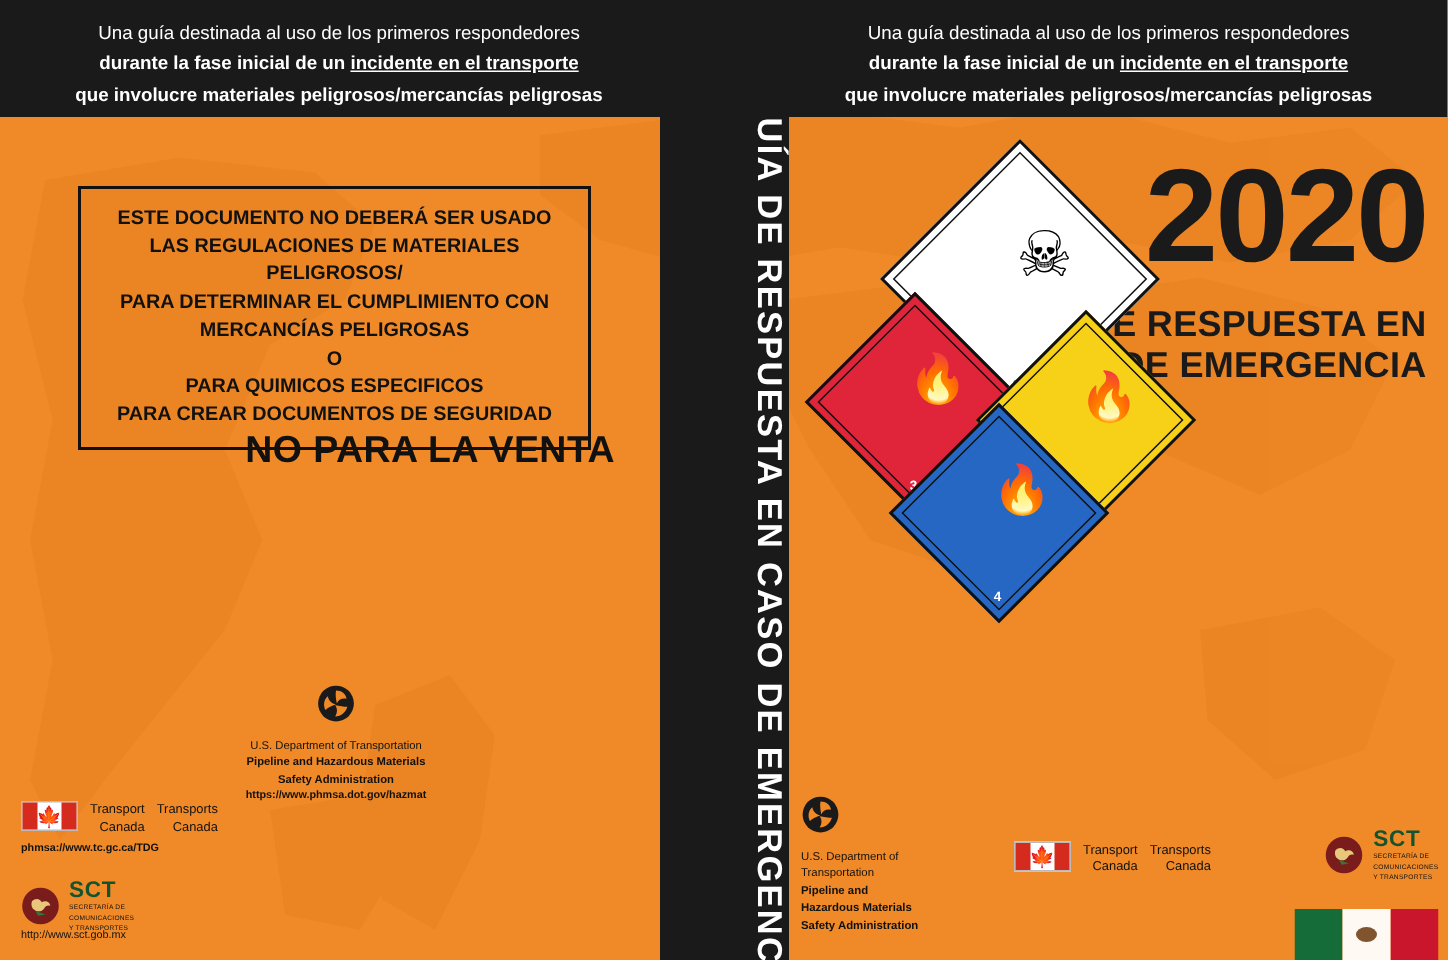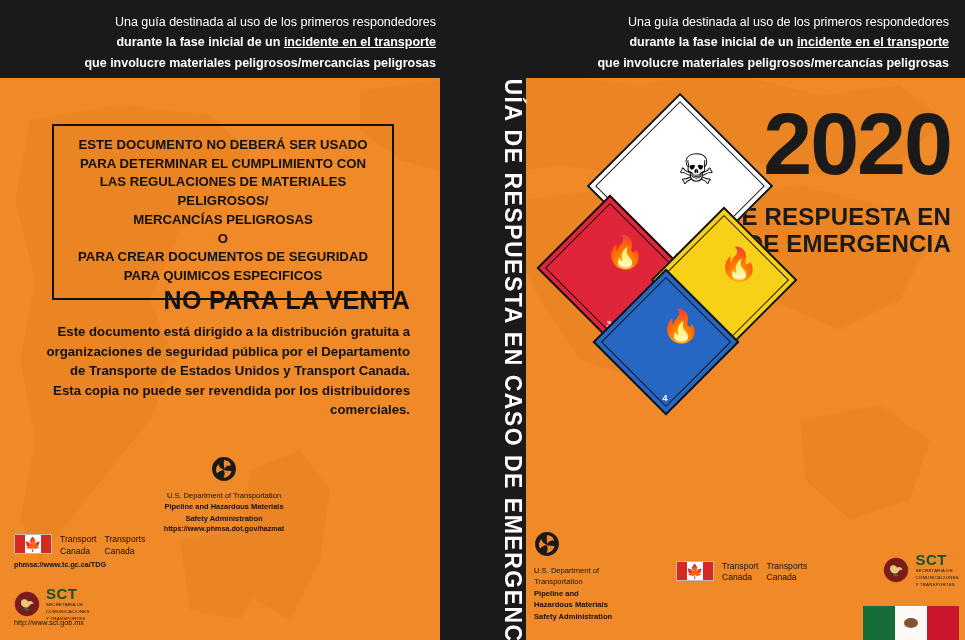--- a/index.html
+++ b/index.html
@@ -27,21 +27,21 @@
     height: 78px;
     background: #1a1a1a;
     z-index: 5;
   }
   .header-text {
     position: absolute;
     top: 12px;
     color: #ffffff;
     font-size: 12.5px;
     line-height: 1.62;
-    text-align: right;
+    text-align: center;
     font-weight: bold;
     z-index: 6;
   }
   .header-text .line1 { font-weight: normal; }
   .header-text .u { text-decoration: underline; }
   .header-left { left: 16px; width: 420px; }
   .header-right { right: 16px; width: 420px; }
 
   
   .spine {
@@ -168,20 +168,21 @@
     left: 50%; top: 50%;
     transform: translate(-50%,-50%);
     color: #d52b1e;
     font-size: 14px;
     line-height: 1;
   }
   .tc-label {
     font-size: 8.6px;
     color: #111;
     line-height: 1.35;
+    text-align: right;
   }
   .tc-url {
     position: absolute;
     left: 14px; top: 482px;
     font-size: 7.2px;
     font-weight: bold;
     color: #111;
   }
 
   .sct-block {
@@ -361,31 +362,30 @@
 
 <div class="spine">
   <div class="spine-year">2020</div>
   <div class="spine-title">GUÍA DE RESPUESTA EN CASO DE EMERGENCIA</div>
 </div>
 
 <div class="back-cover">
 
   <div class="notice-box">
     <div>ESTE DOCUMENTO NO DEBERÁ SER USADO</div>
+    <div>LAS REGULACIONES DE MATERIALES PELIGROSOS/</div>
     <div>PARA DETERMINAR EL CUMPLIMIENTO CON</div>
-    <div>LAS REGULACIONES DE MATERIALES PELIGROSOS/</div>
     <div>MERCANCÍAS PELIGROSAS</div>
     <div>O</div>
+    <div>PARA QUIMICOS ESPECIFICOS</div>
     <div>PARA CREAR DOCUMENTOS DE SEGURIDAD</div>
-    <div>PARA QUIMICOS ESPECIFICOS</div>
   </div>
 
   <div class="not-for-sale">
     <h2>NO PARA LA VENTA</h2>
-    <p>Este documento está dirigido a la distribución gratuita a organizaciones de seguridad pública por el Departamento de Transporte de Estados Unidos y Transport Canada. Esta copia no puede ser revendida por los distribuidores comerciales.</p>
   </div>
 
   <div class="agency-dot">
     <svg class="dot-logo" viewBox="0 0 48 48">
       <circle cx="24" cy="24" r="22" fill="#1a1a1a"></circle>
       <path d="M24 8 C31 8 36 12 37 18 C31 17 27 19 25 24 C24 19 23 13 24 8 Z" fill="#f08a28"></path>
       <path d="M38 28 C36 35 30 40 23 40 C26 35 26 30 23 26 C28 27 34 28 38 28 Z" fill="#f08a28"></path>
       <path d="M11 32 C8 26 9 19 14 15 C15 21 19 24 24 25 C19 27 14 29 11 32 Z" fill="#f08a28"></path>
     </svg>
     <div class="dot-caption">

